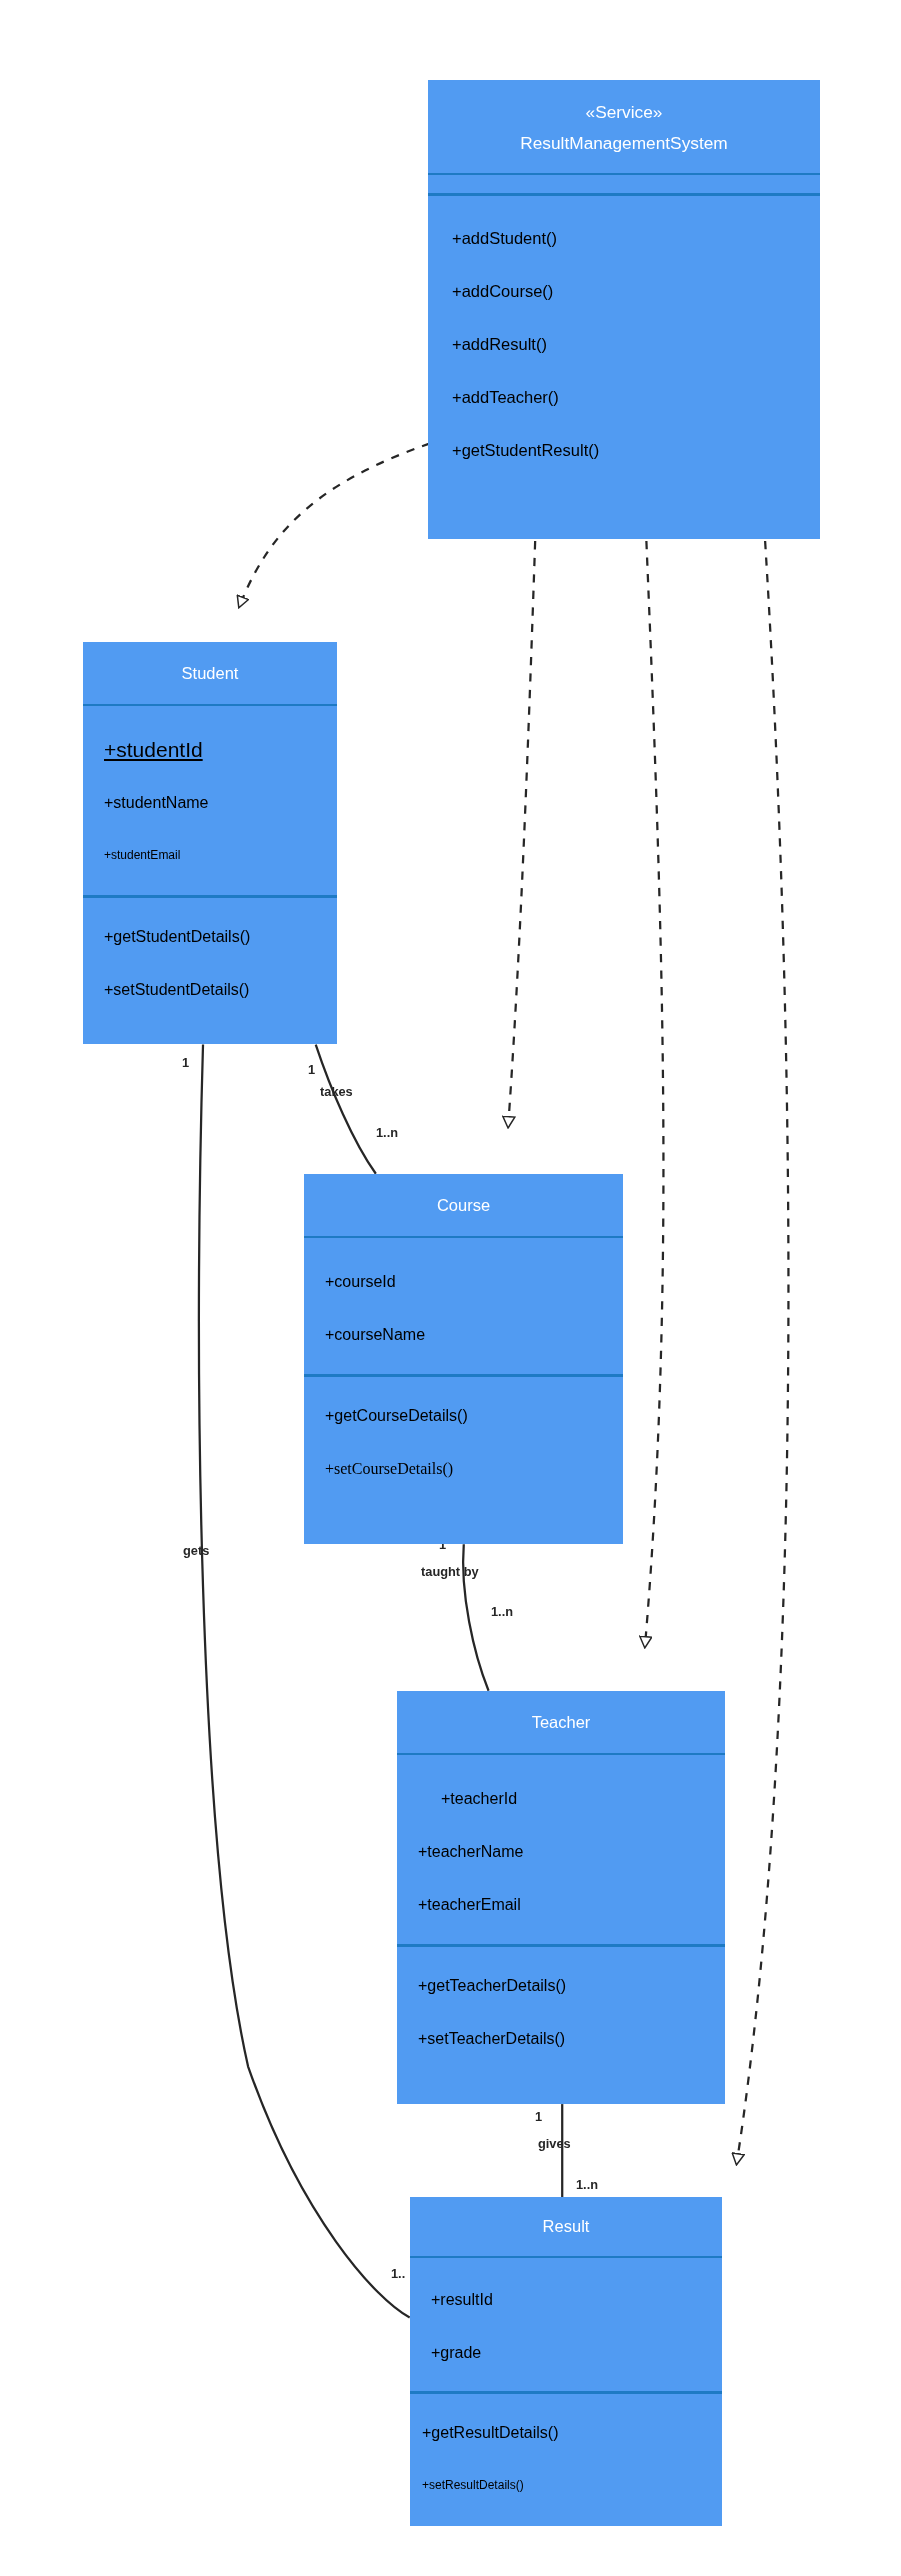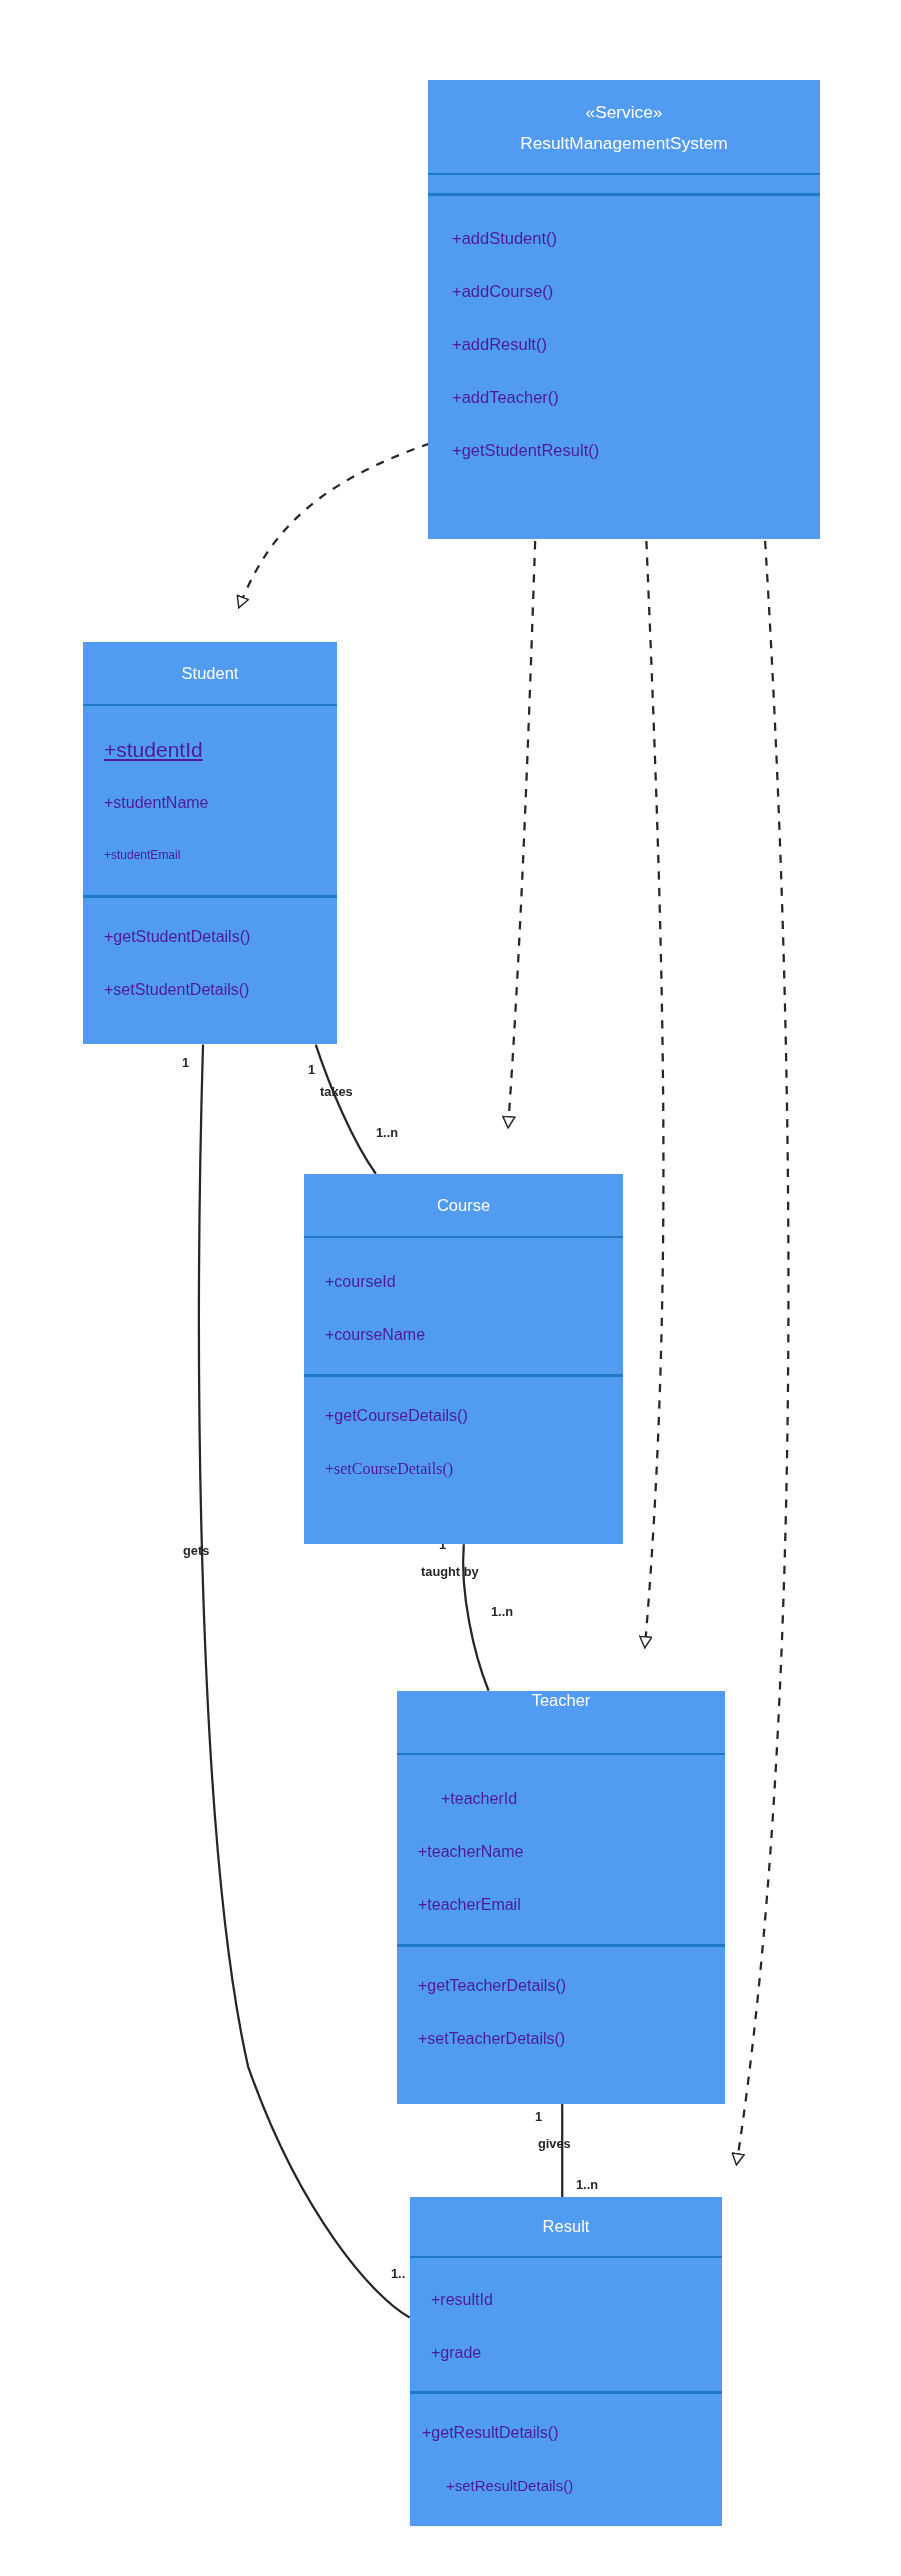--- a/index.html
+++ b/index.html
@@ -5,21 +5,21 @@
   html,body{margin:0;padding:0;background:#ffffff;}
   body{font-family:"Liberation Sans",sans-serif;}
   #canvas{position:relative;width:902px;height:2576px;background:#ffffff;overflow:hidden;}
 
   .uml-class{position:absolute;background:#519BF2;box-sizing:border-box;}
   .uml-section{box-sizing:border-box;}
   .uml-divider{height:2.3px;background:#1E7AC4;width:100%;}
 
   .cls-title{color:#ffffff;text-align:center;font-weight:400;}
   .cls-stereotype{color:#ffffff;text-align:center;font-weight:400;}
-  .cls-member{color:#4c1d95;font-weight:400;}
+  .cls-member{color:#000000;font-weight:400;}
 
   svg.edges{position:absolute;left:0;top:0;width:902px;height:2576px;pointer-events:none;}
 
   .edge-label{position:absolute;font-family:"Liberation Sans",sans-serif;
     font-size:12.8px;font-weight:bold;color:#262626;white-space:nowrap;}
   .mult-label{position:absolute;font-family:"Liberation Sans",sans-serif;
     font-size:12.8px;font-weight:bold;color:#262626;white-space:nowrap;}
 </style>
 </head>
 <body>
@@ -118,21 +118,21 @@
       <div class="cls-member" style="font-size:16px;line-height:53px;">+courseName</div>
     </div>
     <div class="uml-divider"></div>
     <div class="uml-section" style="padding:12px 0 0 21px;">
       <div class="cls-member" style="font-size:16px;line-height:53px;">+getCourseDetails()</div>
       <div class="cls-member" style="font-size:16px;line-height:53px;font-family:Liberation Serif, serif;">+setCourseDetails()</div>
     </div>
   </div>
 
   <div class="uml-class" id="cls-teacher" style="left:397px;top:1691px;width:328px;height:413px;">
-    <div class="uml-section" style="height:62px;display:flex;align-items:flex-start;justify-content:center;">
+    <div class="uml-section" style="height:62px;display:flex;align-items:center;justify-content:center;">
       <div class="cls-title" style="font-size:16.5px;">Teacher</div>
     </div>
     <div class="uml-divider"></div>
     <div class="uml-section" style="padding:16.5px 0 13.5px 21px;">
       <div class="cls-member" style="font-size:16px;line-height:53px;margin-left:23px;">+teacherId</div>
       <div class="cls-member" style="font-size:16px;line-height:53px;">+teacherName</div>
       <div class="cls-member" style="font-size:16px;line-height:53px;">+teacherEmail</div>
     </div>
     <div class="uml-divider"></div>
     <div class="uml-section" style="padding:12px 6px 0 21px;">
@@ -146,18 +146,18 @@
       <div class="cls-title" style="font-size:16.5px;">Result</div>
     </div>
     <div class="uml-divider"></div>
     <div class="uml-section" style="padding:15px 0 12px 21px;">
       <div class="cls-member" style="font-size:16px;line-height:53px;">+resultId</div>
       <div class="cls-member" style="font-size:16px;line-height:53px;">+grade</div>
     </div>
     <div class="uml-divider"></div>
     <div class="uml-section" style="padding:12px 0 0 12px;">
       <div class="cls-member" style="font-size:16px;line-height:53px;">+getResultDetails()</div>
-      <div class="cls-member" style="font-size:15px;line-height:53px;margin-left:24px;">+setResultDetails()</div>
+      <div class="cls-member" style="font-size:12px;line-height:53px;">+setResultDetails()</div>
     </div>
   </div>
 
 </div>
 
 
 </body></html>

